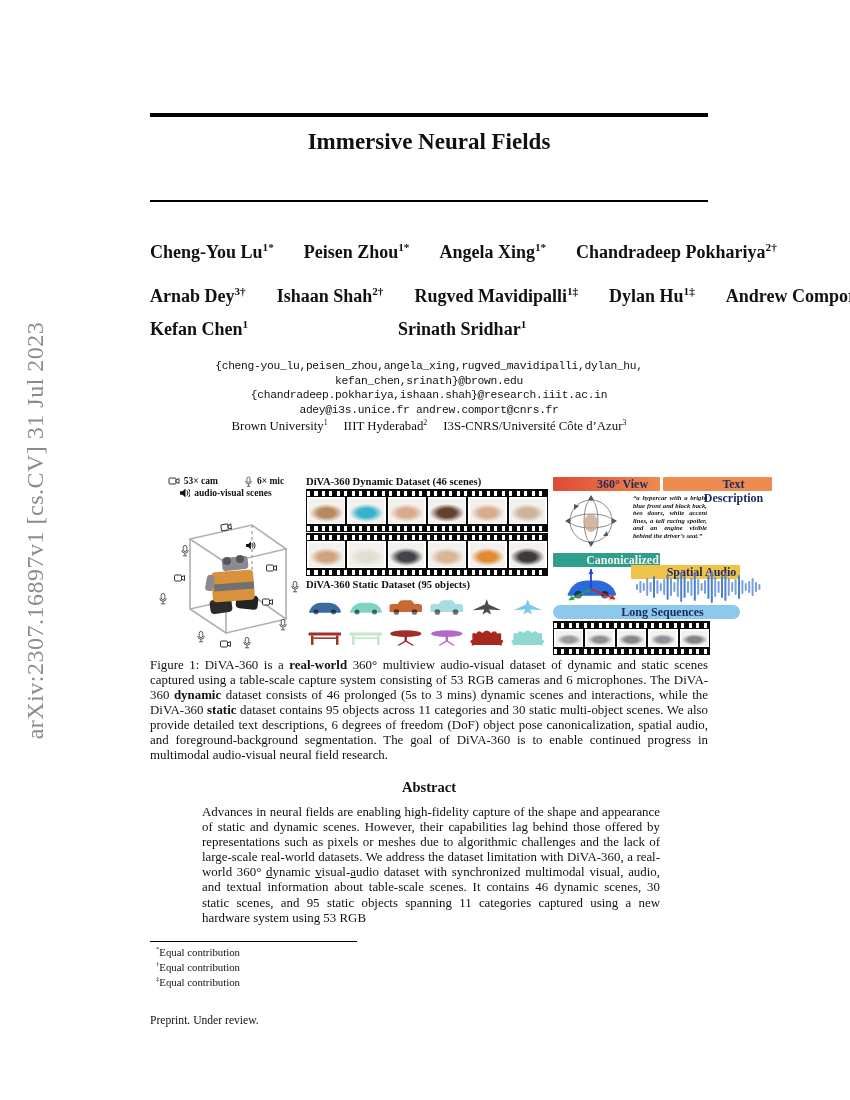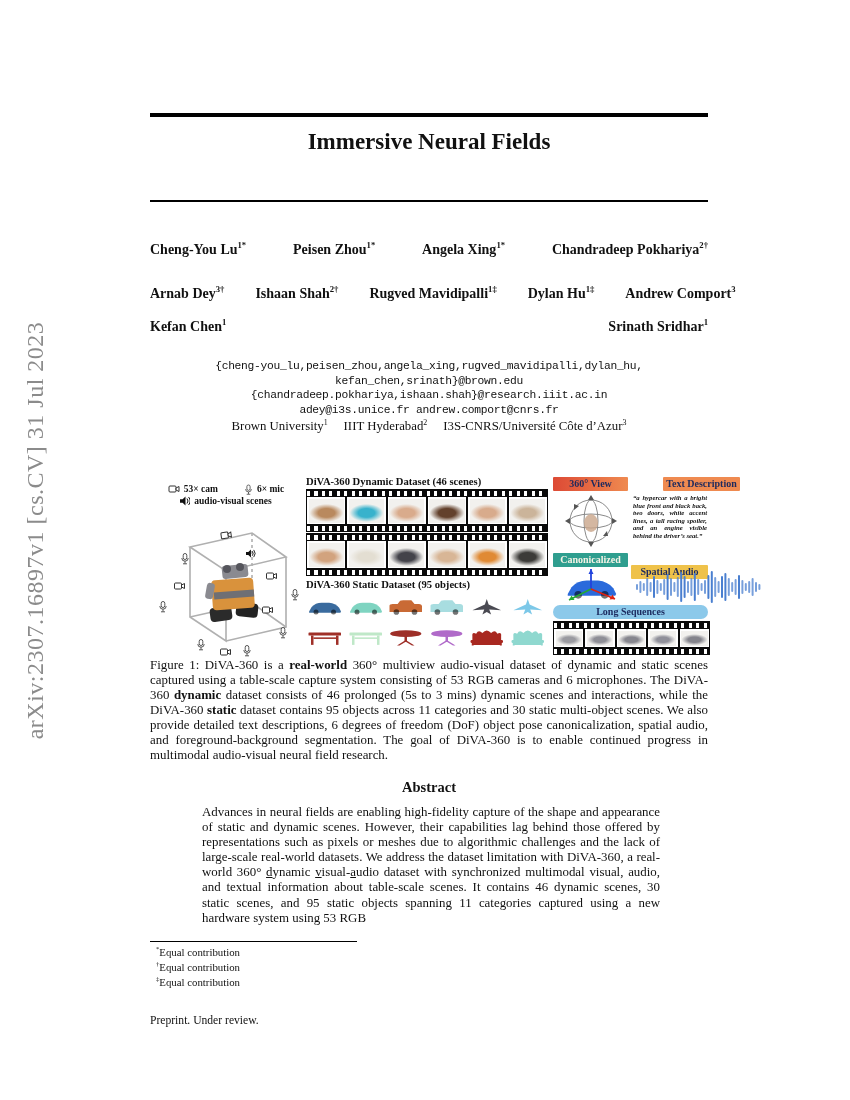--- a/index.html
+++ b/index.html
@@ -15,36 +15,36 @@
   .arxiv-strip span{transform:rotate(-90deg);white-space:nowrap;font-size:24px;color:#8b8b8b;
                     letter-spacing:0.5px;}
 
   
   .rule-thick{position:absolute;left:0;top:113px;width:558px;height:4px;background:#000;}
   .rule-thin{position:absolute;left:0;top:200px;width:558px;height:2px;background:#000;}
   .paper-title{position:absolute;left:0;top:127px;width:558px;text-align:center;
                font-size:23px;font-weight:bold;line-height:30px;}
 
   
-  .author-row{position:absolute;width:558px;display:flex;justify-content:space-between;
-              font-weight:bold;font-size:14px;}
+  .author-row{position:absolute;width:558px;display:flex;justify-content:flex-start;
+              font-weight:bold;font-size:18px;}
   .author-row span{white-space:nowrap;}
   .row1{top:242px;gap:30px;} .row2{top:286px;gap:31px;} .row3{top:319px;gap:150px;}
 
   
   .emails{position:absolute;top:359px;width:558px;text-align:center;
           font-family:"Liberation Mono","DejaVu Sans Mono",monospace;
           font-size:11.3px;line-height:14.6px;letter-spacing:-0.3px;}
   .affils{position:absolute;top:419px;width:558px;display:flex;justify-content:center;gap:16px;
           font-size:12.8px;}
   .affils span{white-space:nowrap;}
 
   
   .figure{position:absolute;left:0;top:475px;width:558px;height:180px;}
-  .panel-left{position:absolute;left:0;top:8px;width:152px;height:180px;}
+  .panel-left{position:absolute;left:0;top:0;width:152px;height:180px;}
   .legend-row{display:flex;justify-content:center;align-items:center;gap:4px;
               font-size:9.5px;font-weight:bold;height:12px;}
   .legend-row .gap{width:18px;}
   .panel-mid{position:absolute;left:156px;top:1px;width:240px;height:178px;}
   .panel-right{position:absolute;left:403px;top:2px;width:155px;height:178px;}
   .fig-title{font-size:10.6px;font-weight:bold;line-height:12px;}
 
   
   .strip{background:#0a0a0a;display:flex;flex-direction:column;padding:0 1px;}
   .holes{height:5px;margin:1.5px 0;
@@ -55,22 +55,22 @@
   .strip1{position:absolute;left:0;top:13px;width:240px;height:43px;}
   .strip2{position:absolute;left:0;top:57px;width:240px;height:43px;}
   .strip-long{position:absolute;left:0;top:144px;width:155px;height:34px;}
 
   .static-title{position:absolute;left:0;top:103px;}
   .obj-row{position:absolute;left:0;width:240px;display:flex;gap:3px;}
   .objs1{top:117px;} .objs2{top:148px;}
   .obj{flex:1;height:28px;}
 
   
-  .hdr{position:absolute;height:14px;font-size:10px;font-weight:bold;text-align:center;
-       line-height:14px;color:#1c2a5e;border-radius:1px;}
+  .hdr{position:absolute;height:14px;font-size:12px;font-weight:bold;text-align:center;
+       line-height:14px;color:#1c2a5e;border-radius:1px;padding-left:32px;}
   .hdr-360{left:0;top:0;width:75px;background:linear-gradient(90deg,#dd4a35,#ef8a50);}
   .hdr-text{left:78px;top:0;width:77px;background:#ef8a50;margin-left:32px;}
   .hdr-canon{left:0;top:76px;width:75px;background:#2f9e8f;color:#f6f3e6;}
   .hdr-audio{left:78px;top:88px;width:77px;background:#efc24a;}
   .hdr-long{left:0;top:128px;width:155px;background:#8cc9ea;border-radius:7px;}
   .quote{position:absolute;left:80px;top:17px;width:74px;font-size:6.7px;line-height:7.6px;
          font-weight:bold;font-style:italic;text-align:justify;}
   .sphere-box{position:absolute;left:8px;top:15px;}
   .car-box{position:absolute;left:2px;top:90px;}
   .wave-box{position:absolute;left:80px;top:92px;}

